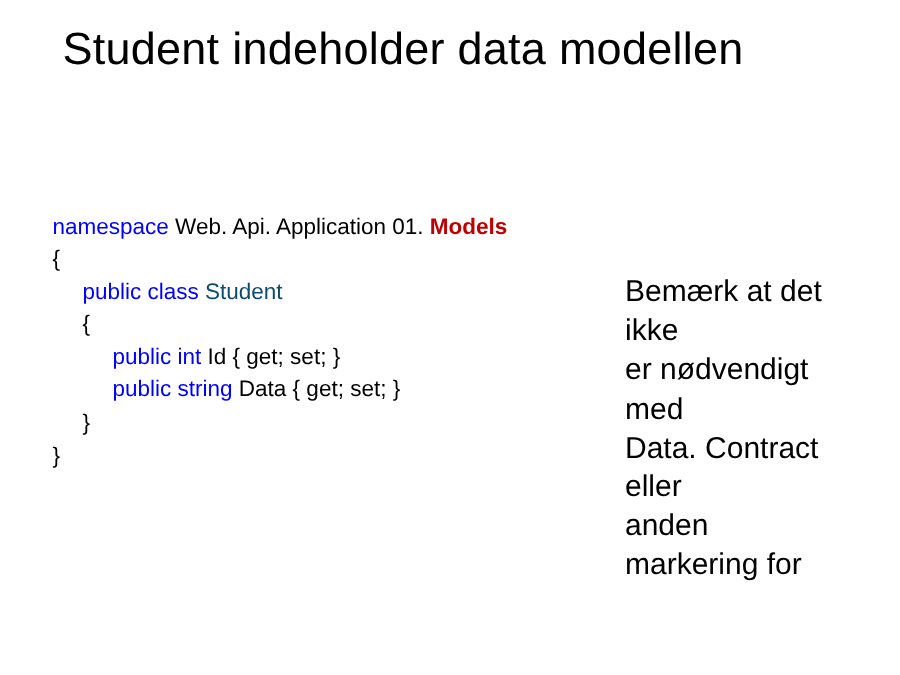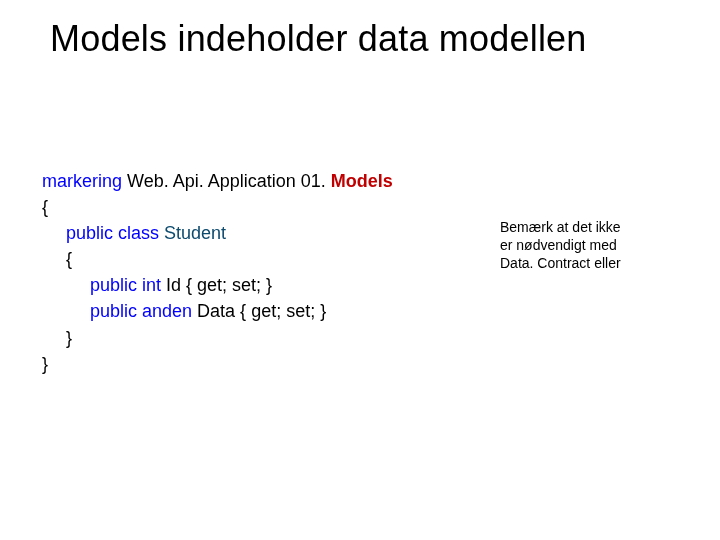--- a/index.html
+++ b/index.html
@@ -37,50 +37,51 @@
   .code-block .ind1 { padding-left: 24px; }
   .code-block .ind2 { padding-left: 48px; }
   .tok-kw   { color: #0000ff; }
   .tok-type { color: #0c4a6e; }
   .tok-hl   { color: #c00000; font-weight: 700; margin-top: 13px; }
   .note-block {
     position: absolute;
     left: 500px;
     top: 218px;
     width: 180px;
-    font-size: 14px;
+    font-size: 24px;
     line-height: 1.3;
     color: #000000;
   }
 </style>
 </head>
 <body>
 
 <div class="slide">
 
-  <div class="title">Models indeholder data modellen</div>
+  <div class="title">Student indeholder data modellen</div>
 
   <div class="code-block">
     <div>
-      <span class="tok-kw">markering</span><span> Web. Api. Application 01. </span><span class="tok-hl">Models</span>
+      <span class="tok-kw">namespace</span><span> Web. Api. Application 01. </span><span class="tok-hl">Models</span>
     </div>
     <div>{</div>
     <div class="ind1">
       <span class="tok-kw">public</span><span class="tok-kw"> class </span><span class="tok-type">Student</span>
     </div>
     <div class="ind1">{</div>
     <div class="ind2">
       <span class="tok-kw">public</span><span class="tok-kw"> int</span><span> Id { get; set; }</span>
     </div>
     <div class="ind2">
-      <span class="tok-kw">public</span><span class="tok-kw"> anden</span><span> Data { get; set; }</span>
+      <span class="tok-kw">public</span><span class="tok-kw"> string</span><span> Data { get; set; }</span>
     </div>
     <div class="ind1">}</div>
     <div>}</div>
   </div>
 
   <div class="note-block">
     <div>Bemærk at det ikke</div>
     <div>er nødvendigt med</div>
     <div>Data. Contract eller</div>
+    <div>anden markering for</div>
   </div>
 
 </div>
 
 </body></html>

